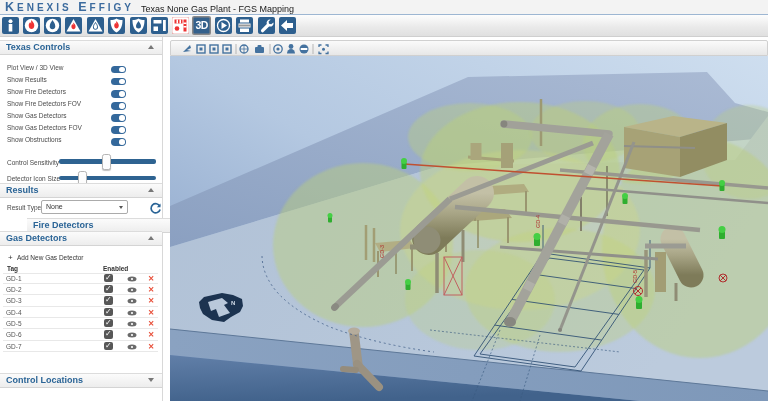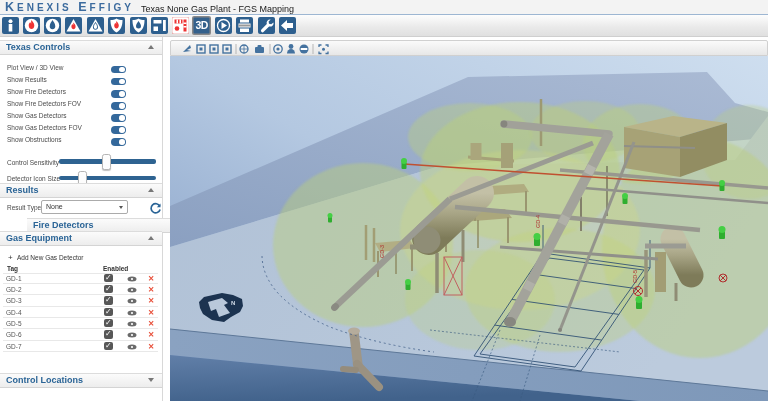--- a/index.html
+++ b/index.html
@@ -156,21 +156,21 @@
     </div>
 <svg style="position:absolute;left:149px;top:165px" width="13" height="13" viewBox="0 0 13 13">
       <path d="M10.8,4.2 A4.6,4.6 0 1 0 11.1,7.5" fill="none" stroke="#2a6496" stroke-width="1.7"></path>
       <path d="M11.5,1.5 L11.5,5.2 L7.8,5.2 Z" fill="#2a6496"></path>
     </svg>
 <div class="shdr" style="position:absolute;left:11px;top:181px;width:162px;margin-left:16px;">
       <span>Fire Detectors</span>
       <i class="arr dn"></i>
     </div>
 <div class="shdr" style="position:absolute;left:0;top:194px;width:162px;">
-      <span>Gas Equipment</span>
+      <span>Gas Detectors</span>
       <i class="arr up"></i>
     </div>
 <span style="position:absolute;left:8px;top:216px;font-size:8px;color:#333;">+</span>
     <span class="lbl" style="left:17px;top:217px;color:#333">Add New Gas Detector</span>
 <span class="lbl" style="top:228px;font-weight:bold;color:#333">Tag</span>
     <span class="lbl" style="left:103px;top:228px;font-weight:bold;color:#333">Enabled</span>
 <div class="sep" style="top:236px"></div>
 <div class="grow" style="top:235.5px">
       <span class="tagt" style="top:2px">GD-1</span>
 <div class="chk" style="left:104px;top:1px">✓</div>

